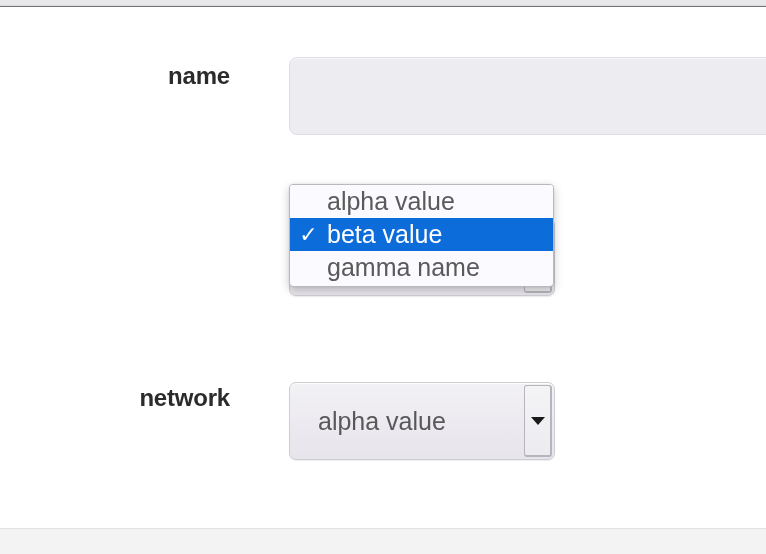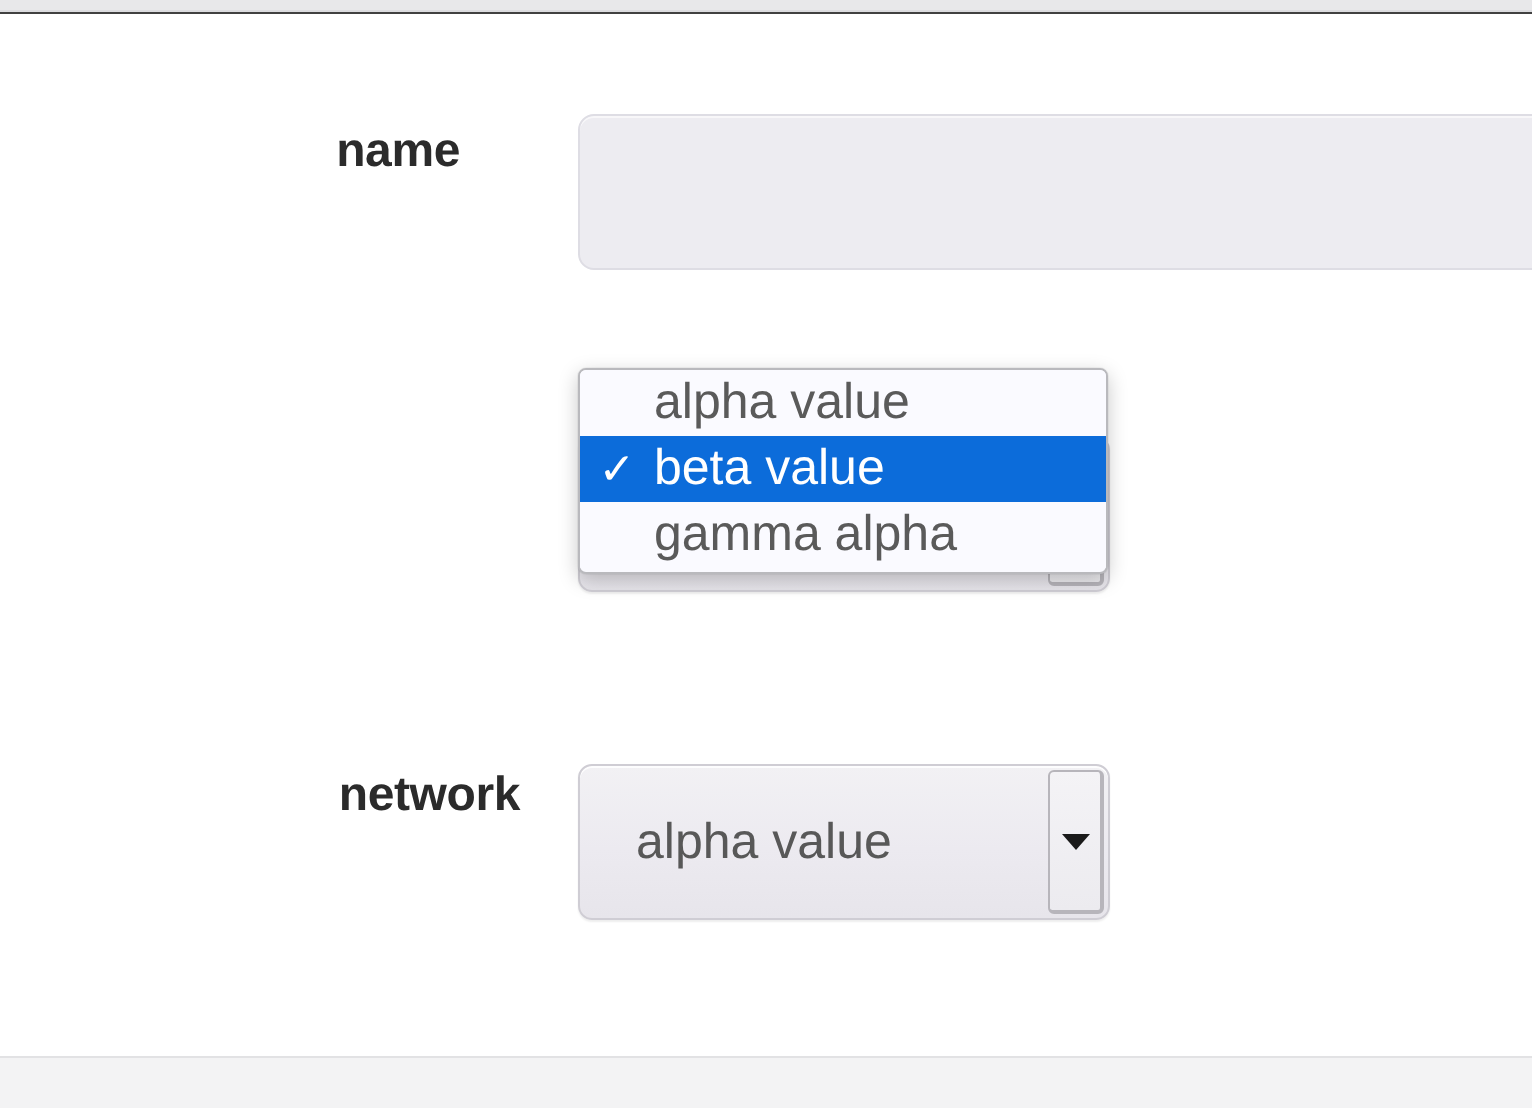--- a/index.html
+++ b/index.html
@@ -11,21 +11,21 @@
     height: 554px;
     background: #ffffff;
     font-family: "Liberation Sans", sans-serif;
     overflow: hidden;
     position: relative;
   }
 
   #app {
     position: absolute;
     inset: 0;
-    background: #404040;
+    background: #737373;
   }
 
   
   .top-strip {
     position: absolute;
     left: 0;
     top: 0;
     width: 766px;
     height: 6px;
     background: #e8e8ea;
@@ -59,21 +59,21 @@
     width: 230px;
     text-align: right;
     font-size: 24px;
     font-weight: bold;
     color: #2b2b2b;
     letter-spacing: -0.2px;
     white-space: nowrap;
   }
   .row-name .field-label       { top: 10px; }
   .row-datacenter .field-label { top: 15px; }
-  .row-network .field-label    { top: 12px; padding-left: 30px; }
+  .row-network .field-label    { top: 12px; }
 
   
   .text-input {
     position: absolute;
     left: 289px;
     top: 5px;
     width: 500px;
     height: 78px;
     background: #edecf1;
     border: 1px solid #dedde4;
@@ -225,21 +225,21 @@
       <div class="dropdown-option">
         <span class="opt-check"></span>
         <span class="opt-label">alpha value</span>
       </div>
       <div class="dropdown-option selected">
         <span class="opt-check">✓</span>
         <span class="opt-label">beta value</span>
       </div>
       <div class="dropdown-option">
         <span class="opt-check"></span>
-        <span class="opt-label">gamma alpha</span>
+        <span class="opt-label">gamma name</span>
       </div>
     </div>
 
     <div class="form-row row-network">
       <div class="field-label">network</div>
 
       <div class="select-widget select-network">
         <div class="select-value">alpha value</div>
         <div class="select-arrow-btn">
           <span class="arrow-glyph"></span>

